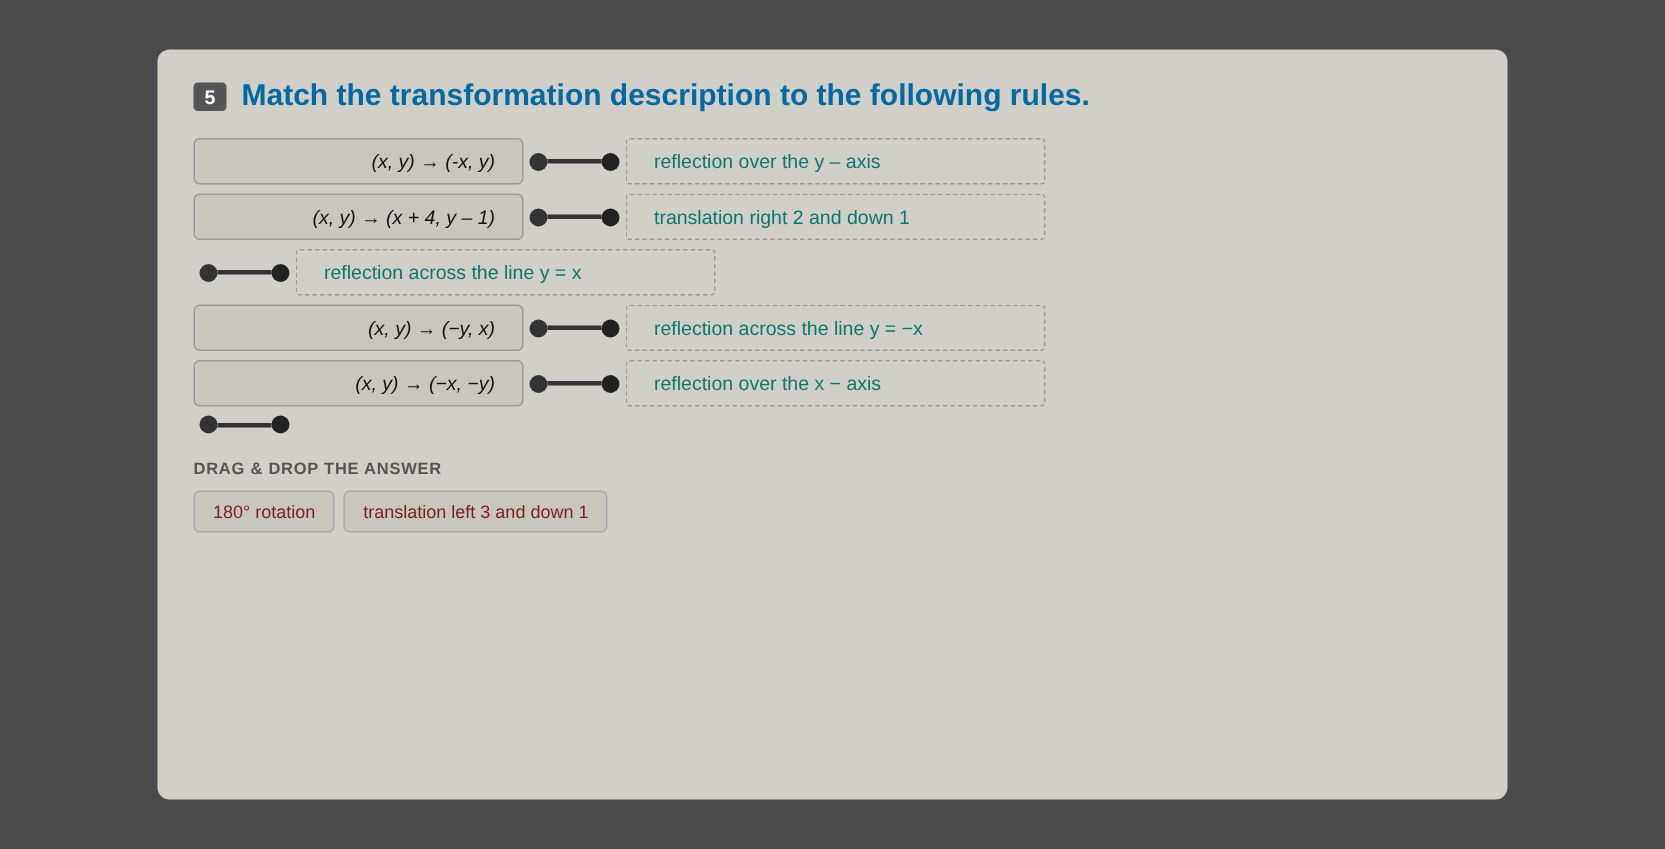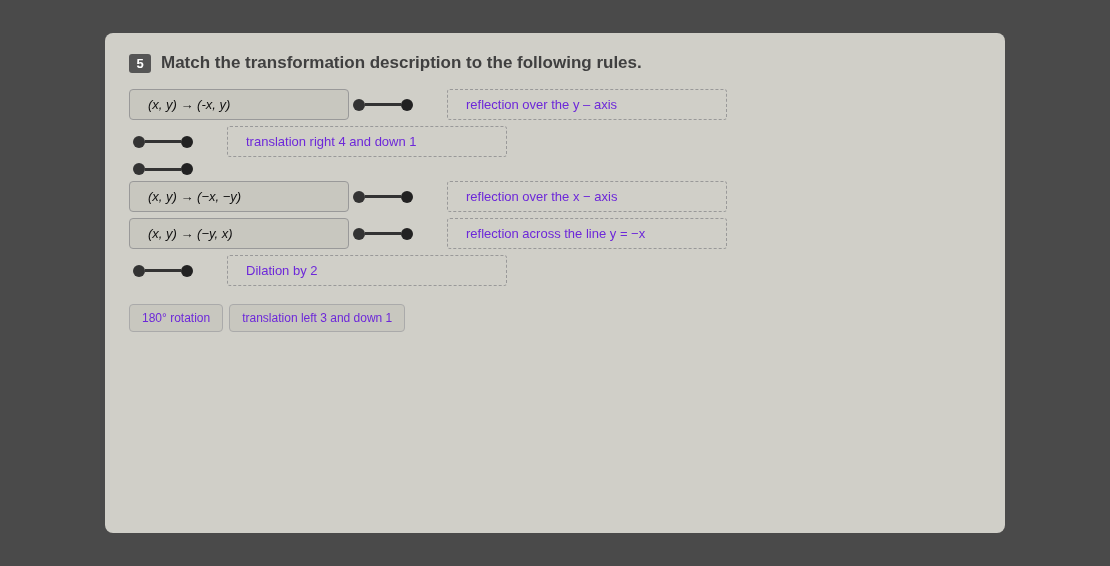--- a/index.html
+++ b/index.html
@@ -29,43 +29,43 @@
       background: #555;
       color: white;
       font-size: 13px;
       font-weight: bold;
       border-radius: 3px;
       padding: 2px 7px;
       min-width: 22px;
       text-align: center;
     }
     .question-text {
-      font-size: 17px;
+      font-size: 20px;
       font-weight: bold;
-      color: #404040;
+      color: #0369a1;
       text-align: center;
     }
     .matching-area {
       display: flex;
       flex-direction: column;
       gap: 6px;
       margin-bottom: 18px;
     }
     .match-row {
       display: flex;
       align-items: center;
       gap: 0;
     }
     .left-box {
       background: #c8c7bf;
       border: 1.5px solid #999;
       border-radius: 4px;
       padding: 7px 18px;
       min-width: 220px;
-      text-align: left;
+      text-align: right;
       font-size: 13px;
       color: #111;
       font-style: italic;
     }
     .connector {
       display: flex;
       align-items: center;
       gap: 0;
       margin: 0 4px;
     }
@@ -87,23 +87,22 @@
       border-radius: 50%;
       background: #222;
       margin-left: 0;
     }
     .right-box {
       border: 1.5px dashed #999;
       border-radius: 3px;
       padding: 7px 18px;
       min-width: 280px;
       font-size: 13px;
-      color: #6d28d9;
+      color: #0f766e;
       background: transparent;
-      margin-left: 30px;
     }
     .drag-drop-section {
       margin-top: 10px;
     }
     .drag-drop-label {
       font-size: 11px;
       font-weight: bold;
       color: #555;
       letter-spacing: 0.5px;
       margin-bottom: 8px;
@@ -112,21 +111,21 @@
       display: flex;
       gap: 6px;
       flex-wrap: wrap;
     }
     .drag-item {
       background: #c8c7bf;
       border: 1.5px solid #aaa;
       border-radius: 4px;
       padding: 6px 12px;
       font-size: 12px;
-      color: #6d28d9;
+      color: #7f1d1d;
       cursor: grab;
     }
   </style>
 </head>
 <body>
 
 <div class="card">
   <div class="question-header">
     <span class="question-number">5</span>
     <span class="question-text">Match the transformation description to the following rules.</span>
@@ -136,61 +135,63 @@
   <div class="match-row">
       <div class="left-box">(x, y) → (-x, y)</div>
       <div class="connector">
         <div class="dot-left"></div>
         <div class="line"></div>
         <div class="dot-right"></div>
       </div>
       <div class="right-box">reflection over the y – axis</div>
     </div>
       <div class="match-row">
+      <div class="left-box">(x, y) → (x + 4, y – 1)</div>
       <div class="connector">
         <div class="dot-left"></div>
         <div class="line"></div>
         <div class="dot-right"></div>
       </div>
-      <div class="right-box">translation right 4 and down 1</div>
+      <div class="right-box">translation right 2 and down 1</div>
     </div>
       <div class="match-row">
       <div class="connector">
         <div class="dot-left"></div>
         <div class="line"></div>
         <div class="dot-right"></div>
       </div>
+      <div class="right-box">reflection across the line y = x</div>
+    </div>
+      <div class="match-row">
+      <div class="left-box">(x, y) → (−y, x)</div>
+      <div class="connector">
+        <div class="dot-left"></div>
+        <div class="line"></div>
+        <div class="dot-right"></div>
+      </div>
+      <div class="right-box">reflection across the line y = −x</div>
     </div>
       <div class="match-row">
       <div class="left-box">(x, y) → (−x, −y)</div>
       <div class="connector">
         <div class="dot-left"></div>
         <div class="line"></div>
         <div class="dot-right"></div>
       </div>
       <div class="right-box">reflection over the x − axis</div>
     </div>
       <div class="match-row">
-      <div class="left-box">(x, y) → (−y, x)</div>
       <div class="connector">
         <div class="dot-left"></div>
         <div class="line"></div>
         <div class="dot-right"></div>
       </div>
-      <div class="right-box">reflection across the line y = −x</div>
-    </div>
-      <div class="match-row">
-      <div class="connector">
-        <div class="dot-left"></div>
-        <div class="line"></div>
-        <div class="dot-right"></div>
-      </div>
-      <div class="right-box">Dilation by 2</div>
     </div>
     </div>
 
   <div class="drag-drop-section">
+    <div class="drag-drop-label">DRAG &amp; DROP THE ANSWER</div>
     <div class="drag-items" id="drag-items">
     <div class="drag-item">180° rotation</div>
         <div class="drag-item">translation left 3 and down 1</div>
       </div>
   </div>
 </div>
 
 </body></html>

